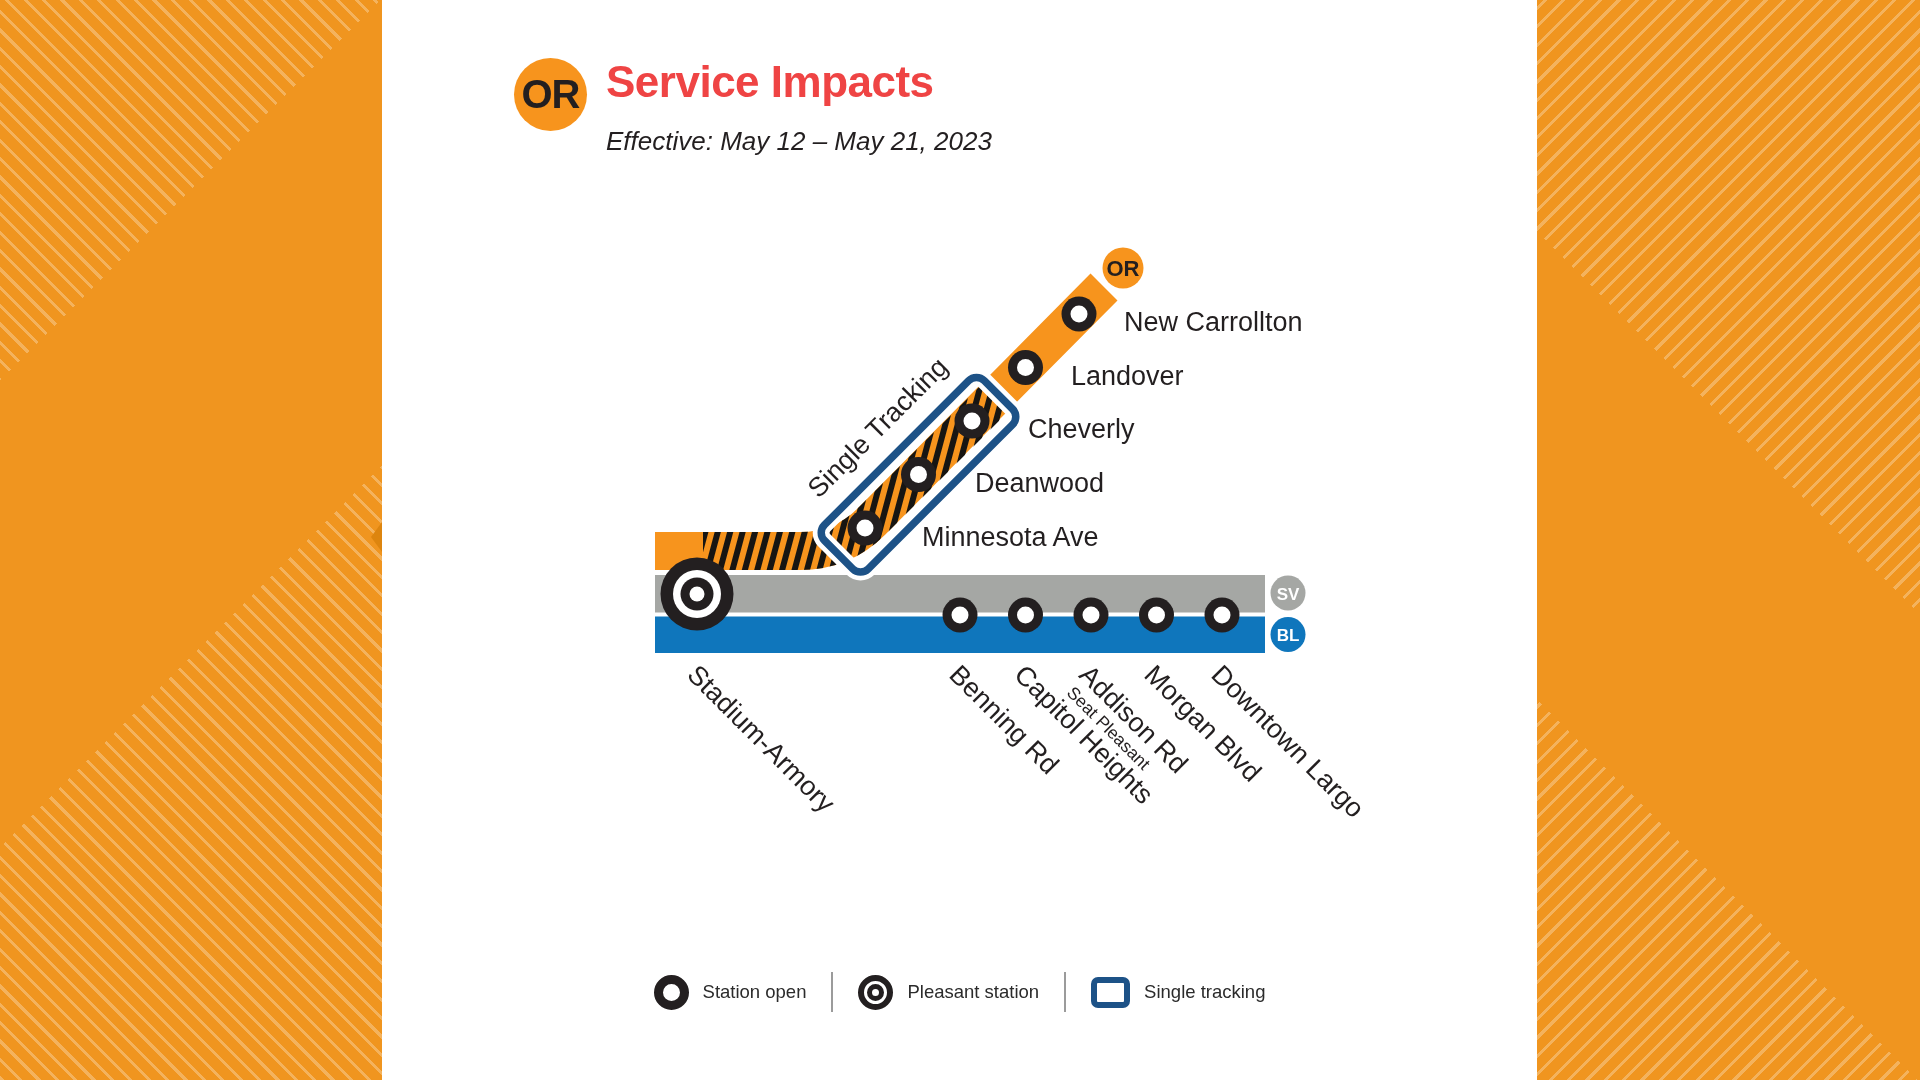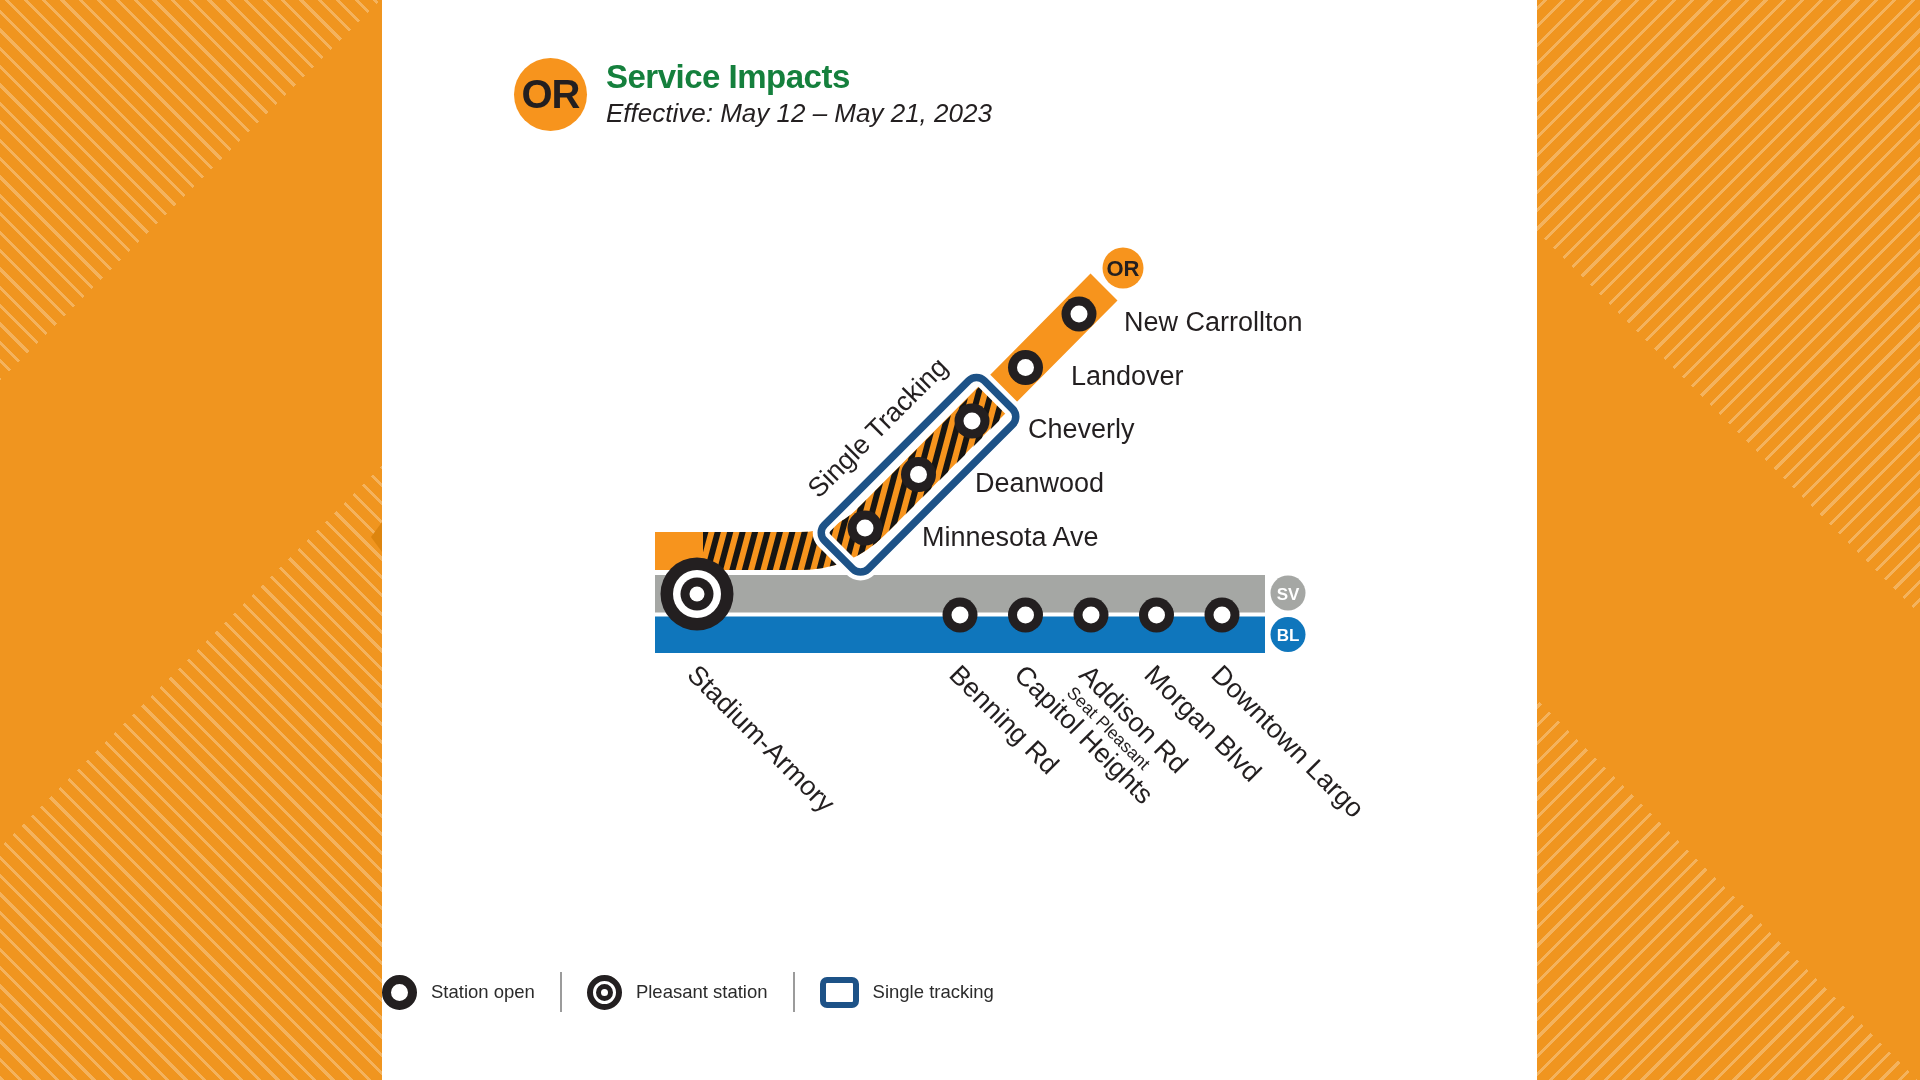--- a/index.html
+++ b/index.html
@@ -29,32 +29,32 @@
     border-right:11px solid #DD850F;
   }
   
   .header{position:absolute;left:514px;top:58px;display:flex;align-items:flex-start;}
   .line-logo{
     width:73px;height:73px;border-radius:50%;background:#F7941D;flex:0 0 auto;
     display:flex;align-items:center;justify-content:center;
     font-weight:bold;font-size:40px;letter-spacing:-1px;color:#231F20;
   }
   .header-text{margin-left:19px;padding-top:2px;}
-  .title{font-size:33px;font-weight:bold;line-height:1.0;color:#15803d;letter-spacing:-0.5px;}
-  .subtitle{font-size:26px;font-style:italic;margin-top:5px;color:#231F20;text-align:center;}
+  .title{font-size:44px;font-weight:bold;line-height:1.0;color:#ef4444;letter-spacing:-0.5px;}
+  .subtitle{font-size:26px;font-style:italic;margin-top:22px;color:#231F20;text-align:center;}
   
   .map-svg{position:absolute;left:0;top:0;}
   .stn-label{font-size:27px;fill:#231F20;}
   .stn-sublabel{font-size:17.5px;fill:#231F20;}
   .bullet-text{font-weight:bold;fill:#231F20;}
   .bullet-text-white{font-weight:bold;fill:#ffffff;}
   
   .legend{
     position:absolute;left:382px;top:972px;width:1155px;
-    display:flex;align-items:center;gap:15px;
+    display:flex;justify-content:center;align-items:center;gap:15px;
   }
   .legend-item{display:flex;align-items:center;gap:14px;font-size:18.5px;color:#2b2b2b;}
   .icon-open{width:17px;height:17px;border:9px solid #231F20;border-radius:50%;background:#fff;box-sizing:content-box;}
   .icon-transfer{width:23px;height:23px;border:6px solid #231F20;border-radius:50%;background:#fff;
     display:flex;align-items:center;justify-content:center;box-sizing:content-box;}
   .icon-transfer-inner{width:7px;height:7px;border:5px solid #231F20;border-radius:50%;background:#fff;box-sizing:content-box;}
   .icon-single{width:27px;height:19px;border:6px solid #1D5287;border-radius:7px;background:#fff;box-sizing:content-box;}
   .legend-divider{width:2px;height:40px;background:#9b9b9b;margin:0 10px;}
 </style>
 </head>

